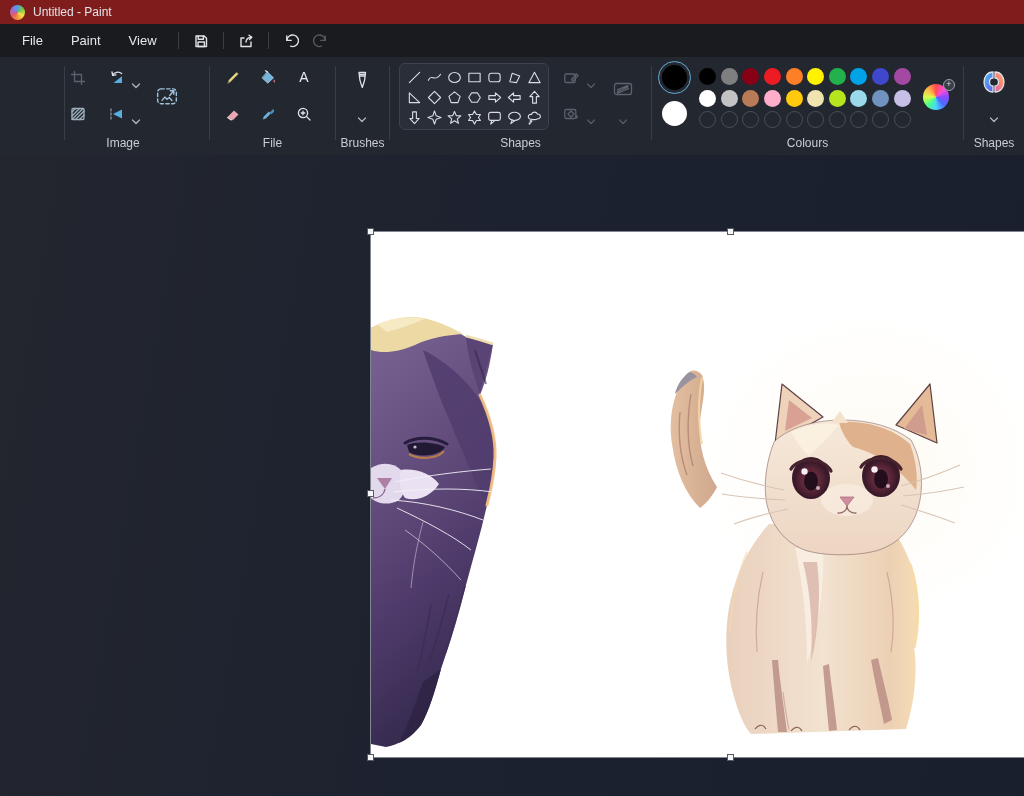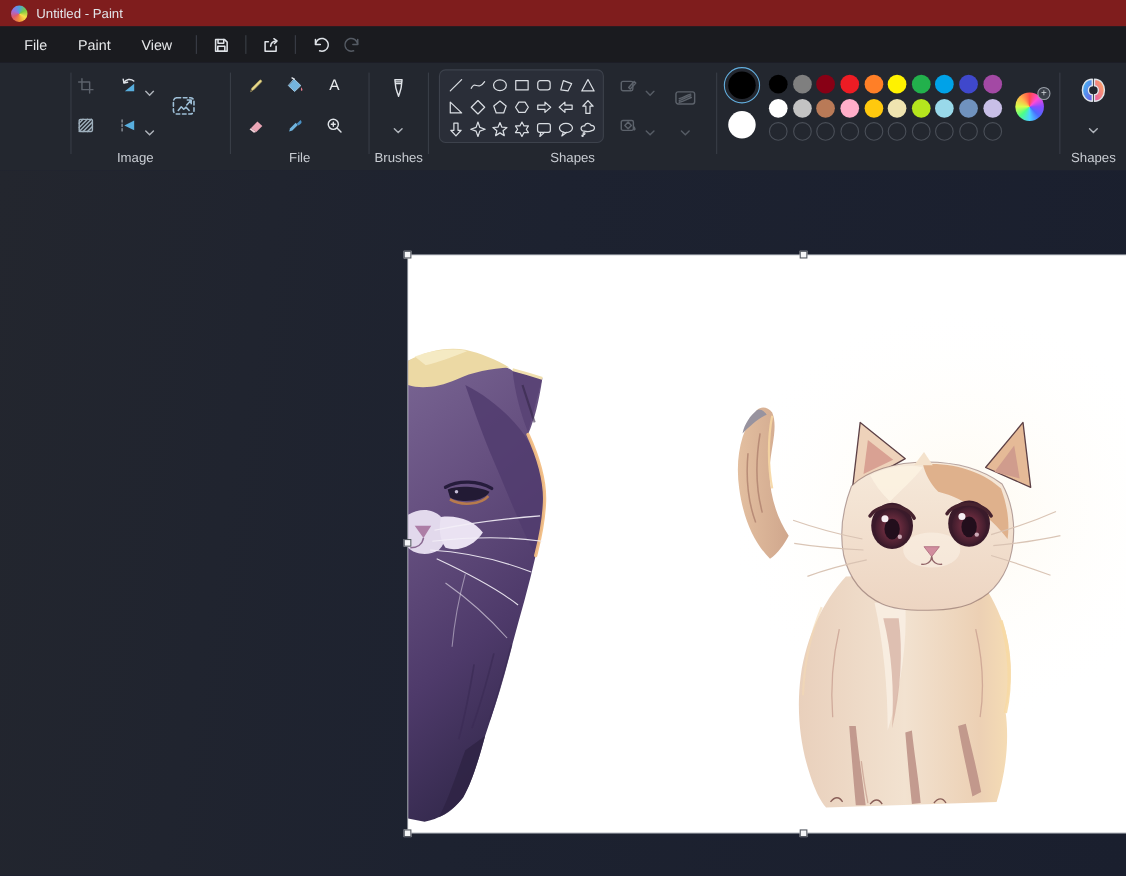--- a/index.html
+++ b/index.html
@@ -362,20 +362,21 @@
         <div class="swatch empty"></div>
         <div class="swatch empty"></div>
         <div class="swatch empty"></div>
         <div class="swatch empty"></div>
         <div class="swatch empty"></div>
         <div class="swatch empty"></div>
         <div class="swatch empty"></div>
       </div>
     <div class="wheel"></div>
     <div class="wheel-plus">+</div>
+    <div class="group-label">Colours</div>
   </div>
   <div class="gdiv" style="left:963px"></div>
 
   <div class="group" style="left:964px;width:60px">
     <div class="rib-icon" style="left:17px;top:12px;width:26px;height:26px">
       <svg viewBox="0 0 26 26" style="width:26px;height:26px" stroke="none">
         <defs>
           <linearGradient id="cg1" x1="0" y1="0" x2="1" y2="1">
             <stop offset="0" stop-color="#41c3f2"></stop>
               <stop offset="1" stop-color="#6a5ae8"></stop>

